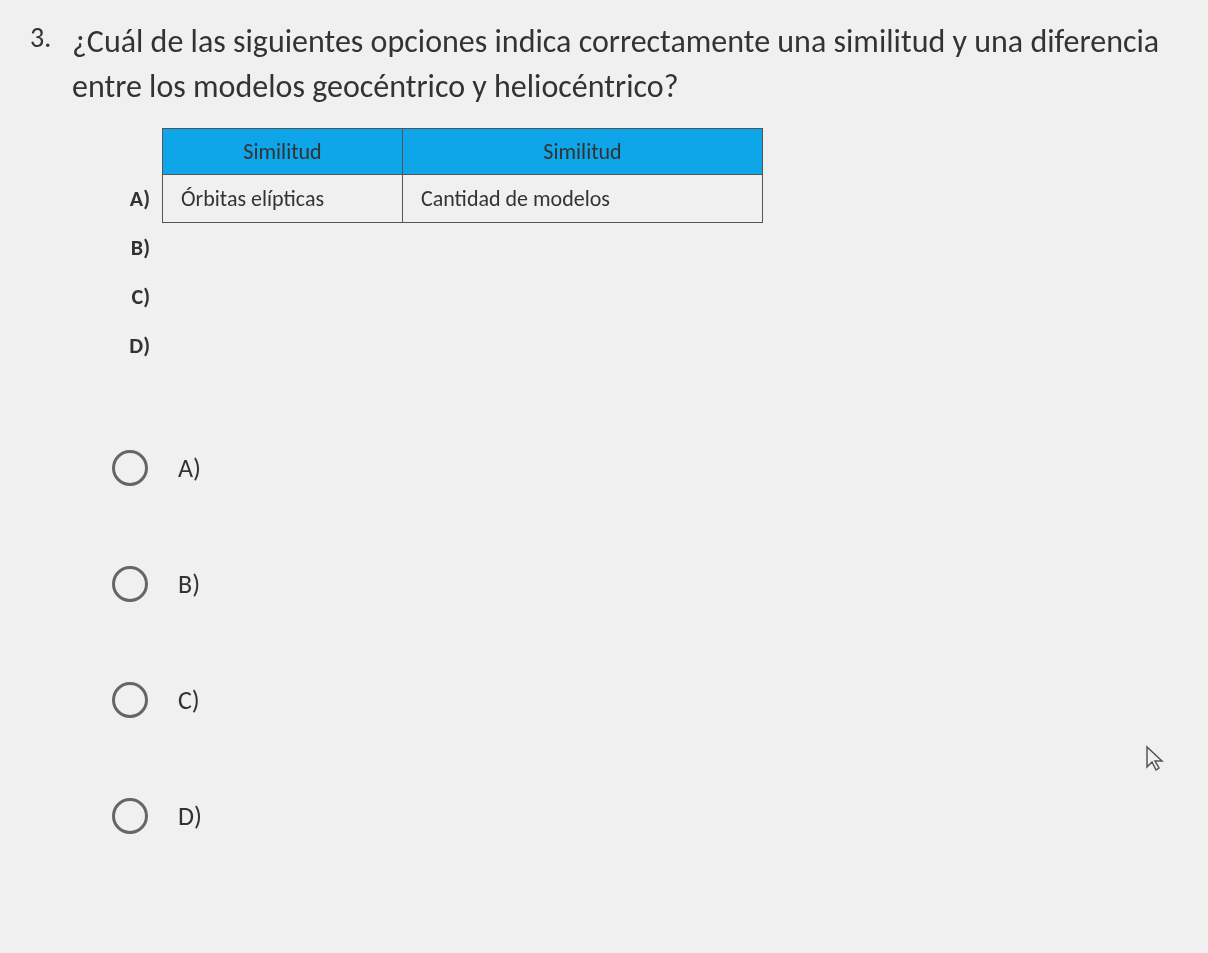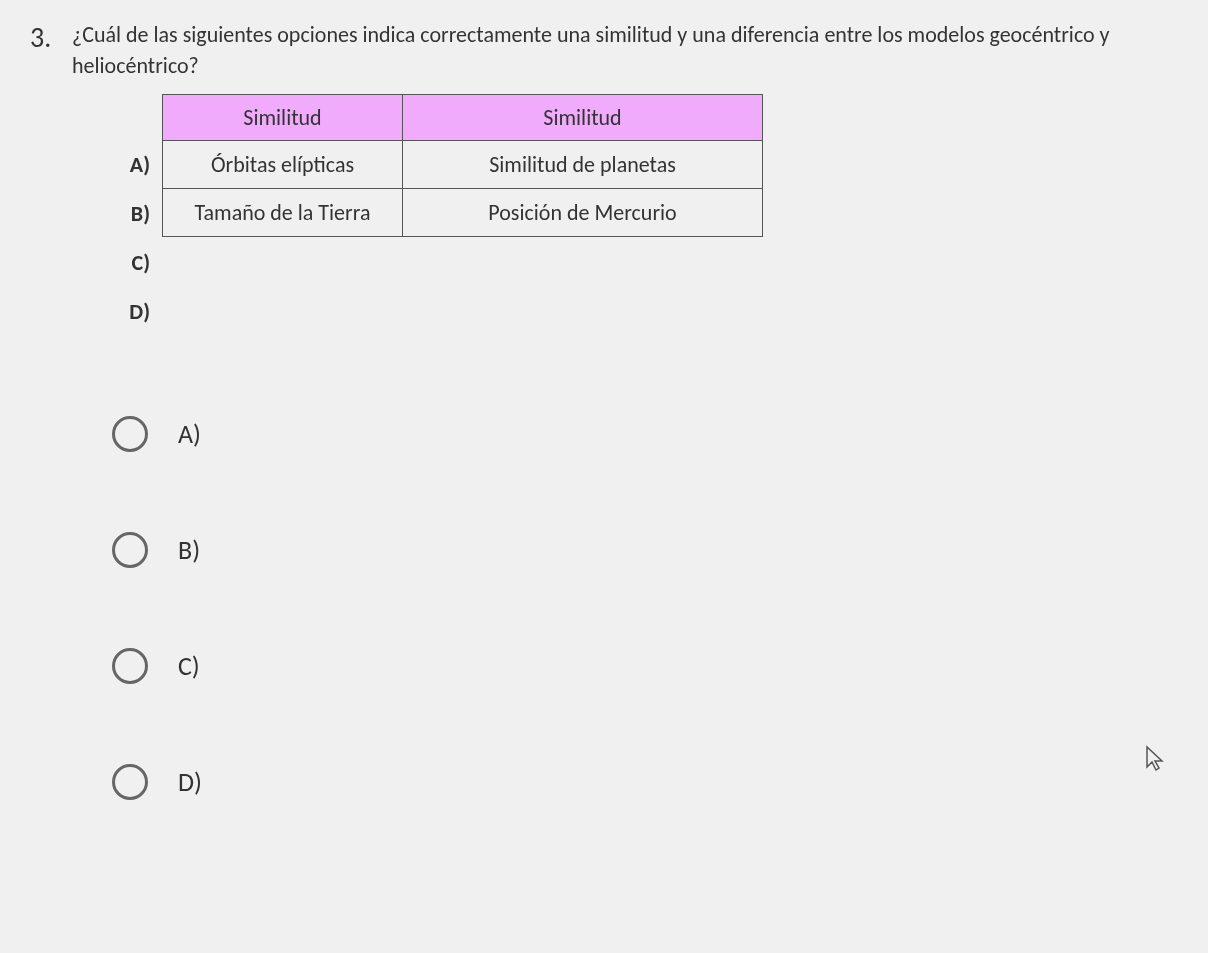--- a/index.html
+++ b/index.html
@@ -21,24 +21,24 @@
     }
     .question-number {
       font-size: 28px;
       color: #333;
       min-width: 30px;
     }
     .question-body {
       flex: 1;
     }
     .question-text {
-      font-size: 22px;
+      font-size: 32px;
       color: #333;
       line-height: 1.4;
-      margin-bottom: 12px;
+      margin-bottom: 18px;
     }
     .table-wrapper {
       display: flex;
       align-items: flex-start;
       margin-left: 40px;
       margin-bottom: 80px;
     }
     .row-labels {
       display: flex;
       flex-direction: column;
@@ -53,36 +53,35 @@
       font-size: 22px;
       font-weight: bold;
       color: #333;
       min-width: 50px;
     }
     table.options-table {
       border-collapse: collapse;
       border: 1.5px solid #555;
     }
     table.options-table th {
-      background: #f0abfc;
+      background: #0ea5e9;
       border: 1px solid #555;
       padding: 3px 18px;
       font-size: 22px;
       font-weight: normal;
       color: #333;
       text-align: center;
       height: 46px;
     }
     table.options-table td {
       border: 1px solid #555;
       padding: 10px 18px;
       font-size: 22px;
       color: #333;
       height: 36px;
-      text-align: center;
     }
     table.options-table th:first-child,
     table.options-table td:first-child {
       width: 240px;
     }
     table.options-table th:last-child,
     table.options-table td:last-child {
       width: 360px;
     }
     .answer-options {
@@ -133,25 +132,21 @@
       <table class="options-table">
         <thead>
           <tr>
             <th>Similitud</th>
             <th>Similitud</th>
           </tr>
         </thead>
         <tbody>
           <tr>
             <td>Órbitas elípticas</td>
-            <td>Similitud de planetas</td>
-          </tr>
-          <tr>
-            <td>Tamaño de la Tierra</td>
-            <td>Posición de Mercurio</td>
+            <td>Cantidad de modelos</td>
           </tr>
         </tbody>
       </table>
     </div>
 
     <div class="answer-options">
       <div class="answer-option">
         <div class="radio-circle"></div>
         <div class="answer-label">A)</div>
       </div>

